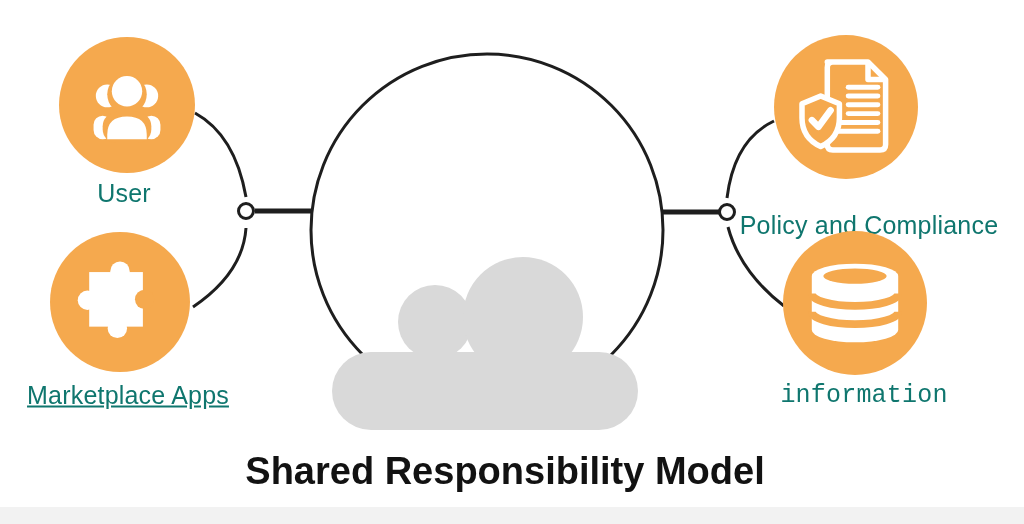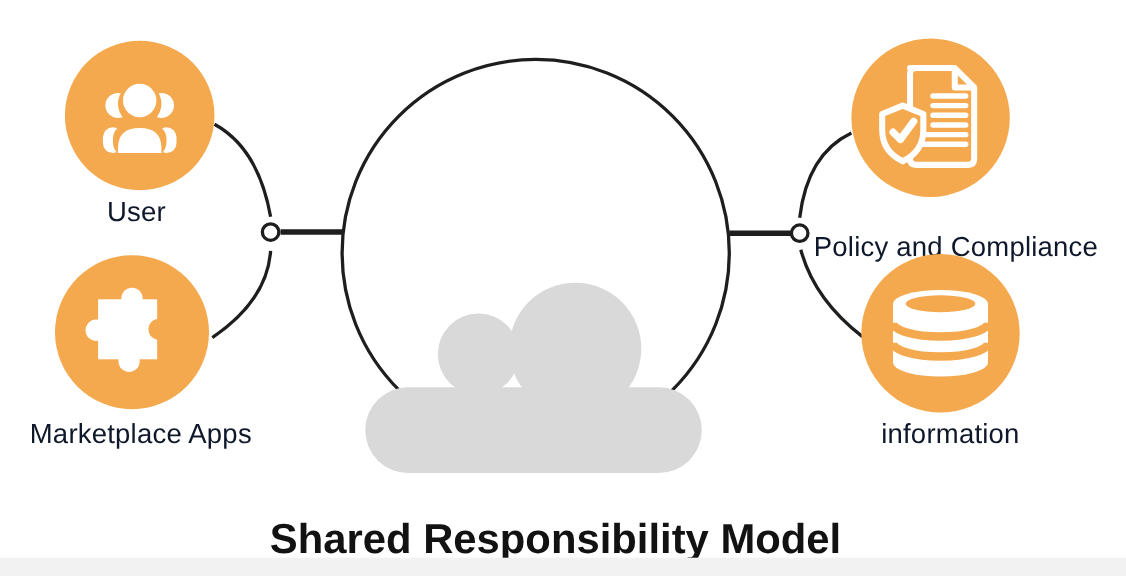--- a/index.html
+++ b/index.html
@@ -18,41 +18,40 @@
     background: #F5A94E;
     display: flex;
     align-items: center;
     justify-content: center;
   }
   .bubble svg { display: block; }
   .label {
     position: absolute;
     transform: translate(-50%, -50%);
     font-size: 25px;
-    color: #0f172a;
+    color: #0f766e;
     white-space: nowrap;
     letter-spacing: 0.2px;
   }
   .center-label {
     position: absolute;
     transform: translate(-50%, -50%);
     font-size: 38px;
     font-weight: 700;
     color: #111111;
     letter-spacing: 1.5px;
     white-space: nowrap;
   }
   .title {
     position: absolute;
     transform: translate(-50%, -50%);
     font-size: 38px;
     font-weight: 700;
     color: #121212;
     white-space: nowrap;
-    margin-top: 20px;
   }
   .bottom-strip {
     position: absolute;
     left: 0; right: 0; bottom: 0;
     height: 17px;
     background: #f2f2f2;
   }
 </style>
 </head>
 <body>
@@ -100,21 +99,21 @@
 
   <div class="bubble" style="left:50px; top:232px; width:140px; height:140px;">
     <svg width="88" height="88" viewBox="0 0 100 100">
       <rect x="15" y="16" width="61" height="62" fill="#ffffff"></rect>
       <circle cx="50" cy="15" r="11" fill="#ffffff"></circle>
       <circle cx="13" cy="48" r="11" fill="#ffffff"></circle>
       <circle cx="47" cy="80" r="11" fill="#ffffff"></circle>
       <circle cx="78" cy="47" r="11" fill="#F5A94E"></circle>
     </svg>
   </div>
-  <div class="label" style="left:128px; top:395px;">Marketplace Apps</div>
+  <div class="label" style="left:128px; top:395px;text-decoration:underline;">Marketplace Apps</div>
 
   <div class="bubble" style="left:774px; top:35px; width:144px; height:144px;">
     <svg width="110" height="110" viewBox="0 0 100 100">
 
       <path d="M33,9 h37 l16,16 v59 q0,5 -5,5 h-43 q-5,0 -5,-5 v-70 q0,-5 5,-5 z" fill="none" stroke="#ffffff" stroke-width="5" stroke-linejoin="round"></path>
       <path d="M70,9 v16 h16" fill="none" stroke="#ffffff" stroke-width="5" stroke-linejoin="round"></path>
       <g stroke="#ffffff" stroke-width="4.5" stroke-linecap="round">
         <line x1="52" y1="32" x2="79" y2="32"></line>
         <line x1="52" y1="40" x2="79" y2="40"></line>
         <line x1="52" y1="48" x2="79" y2="48"></line>
@@ -130,19 +129,19 @@
   <div class="label" style="left:869px; top:193px;margin-top:32px;">Policy and Compliance</div>
 
   <div class="bubble" style="left:783px; top:231px; width:144px; height:144px;">
     <svg width="96" height="96" viewBox="0 0 100 100">
       <path d="M5,22 a45,13 0 0 1 90,0 v56 a45,13 0 0 1 -90,0 z" fill="#ffffff"></path>
       <ellipse cx="50" cy="22" rx="33" ry="8" fill="#F5A94E"></ellipse>
       <path d="M5,40 a45,13 0 0 0 90,0" fill="none" stroke="#F5A94E" stroke-width="8"></path>
       <path d="M5,59 a45,13 0 0 0 90,0" fill="none" stroke="#F5A94E" stroke-width="8"></path>
     </svg>
   </div>
-  <div class="label" style="left:864px; top:395px;">information</div>
+  <div class="label" style="left:864px; top:395px;font-family:Liberation Mono, monospace;">information</div>
 
 
   <div class="title" style="left:505px; top:471px;">Shared Responsibility Model</div>
 
   <div class="bottom-strip"></div>
 </div>
 
 </body></html>

